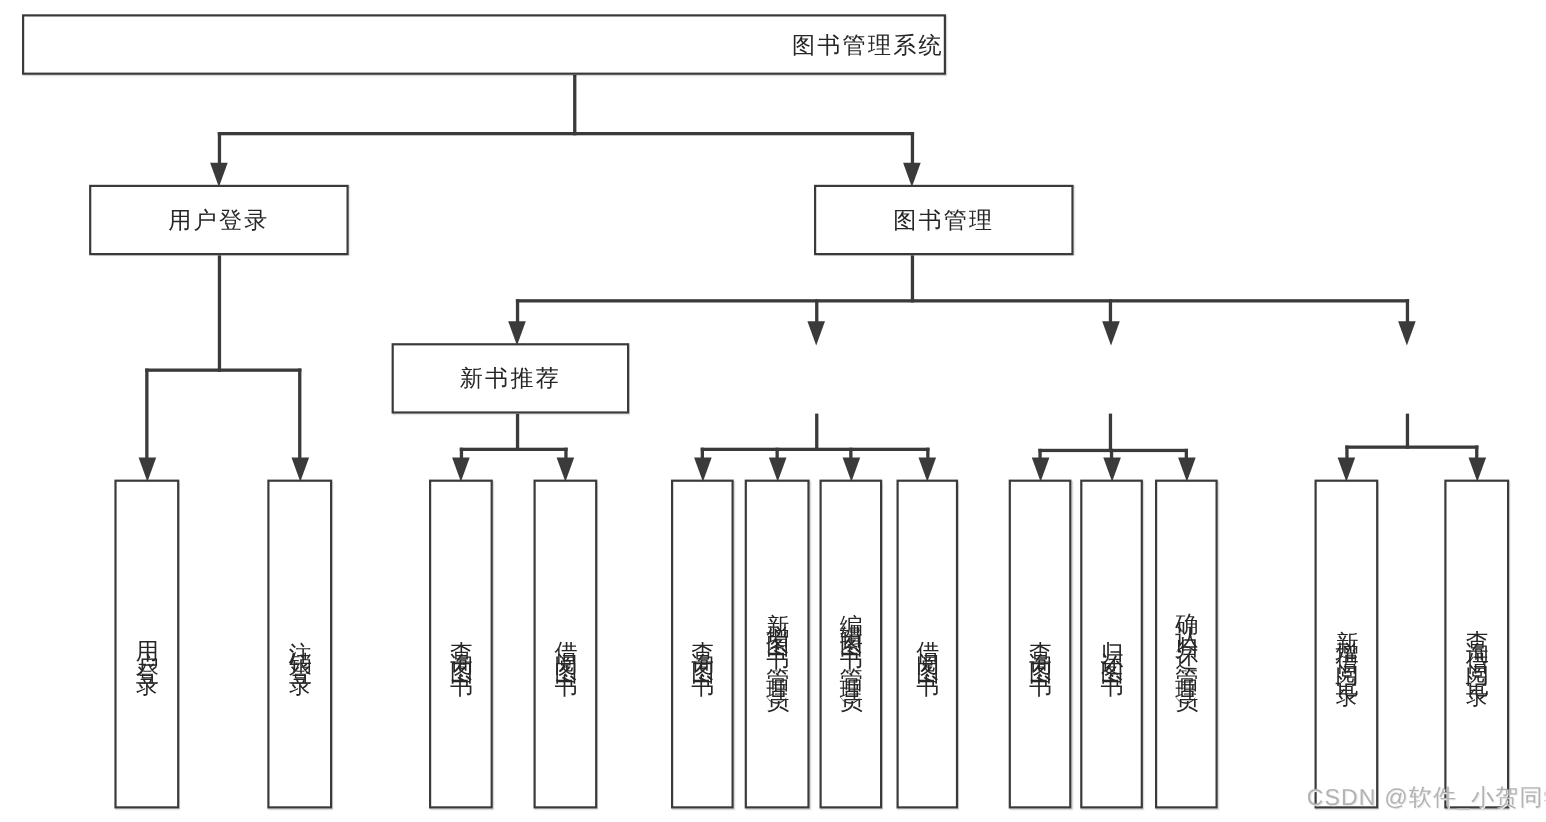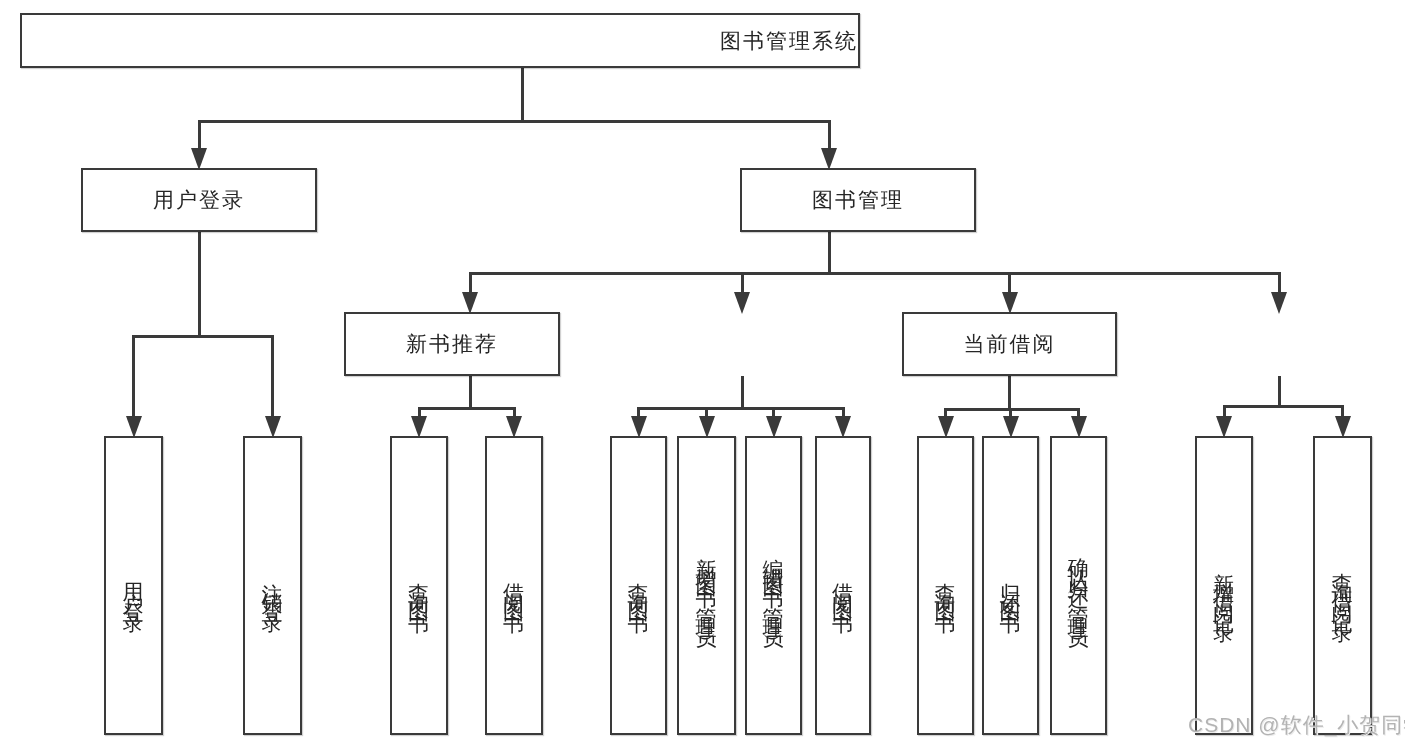--- a/index.html
+++ b/index.html
@@ -69,25 +69,22 @@
   <span id="watermark">CSDN @软件_小贺同学</span>
 <div class="node" style="left: 20px; top: 13px; width: 840px; height: 55px; justify-content: flex-end;">
       <span class="node-label">图书管理系统</span>
     </div>
     <div class="node" style="left: 81px; top: 168px; width: 236px; height: 64px;">
       <span class="node-label">用户登录</span>
     </div>
     <div class="node" style="left: 711px; top: 168px; width: 236px; height: 64px; margin-left: 29px;">
       <span class="node-label">图书管理</span>
     </div>
-    <div class="node" style="left: 344px; top: 312px; width: 216px; height: 64px;">
+    <div class="node" style="left: 356px; top: 312px; width: 216px; height: 64px;">
       <span class="node-label">新书推荐</span>
-    </div>
-    <div class="node" style="left: 902px; top: 312px; width: 215px; height: 64px;">
-      <span class="node-label">当前借阅</span>
     </div>
     <div class="node vert" style="left: 104px; top: 436px; width: 59px; height: 299px;">
       <span class="node-label">用户登录</span>
     </div>
     <div class="node vert" style="left: 243px; top: 436px; width: 59px; height: 299px;">
       <span class="node-label">注销登录</span>
     </div>
     <div class="node vert" style="left: 390px; top: 436px; width: 58px; height: 299px;">
       <span class="node-label">查询图书</span>
     </div>

